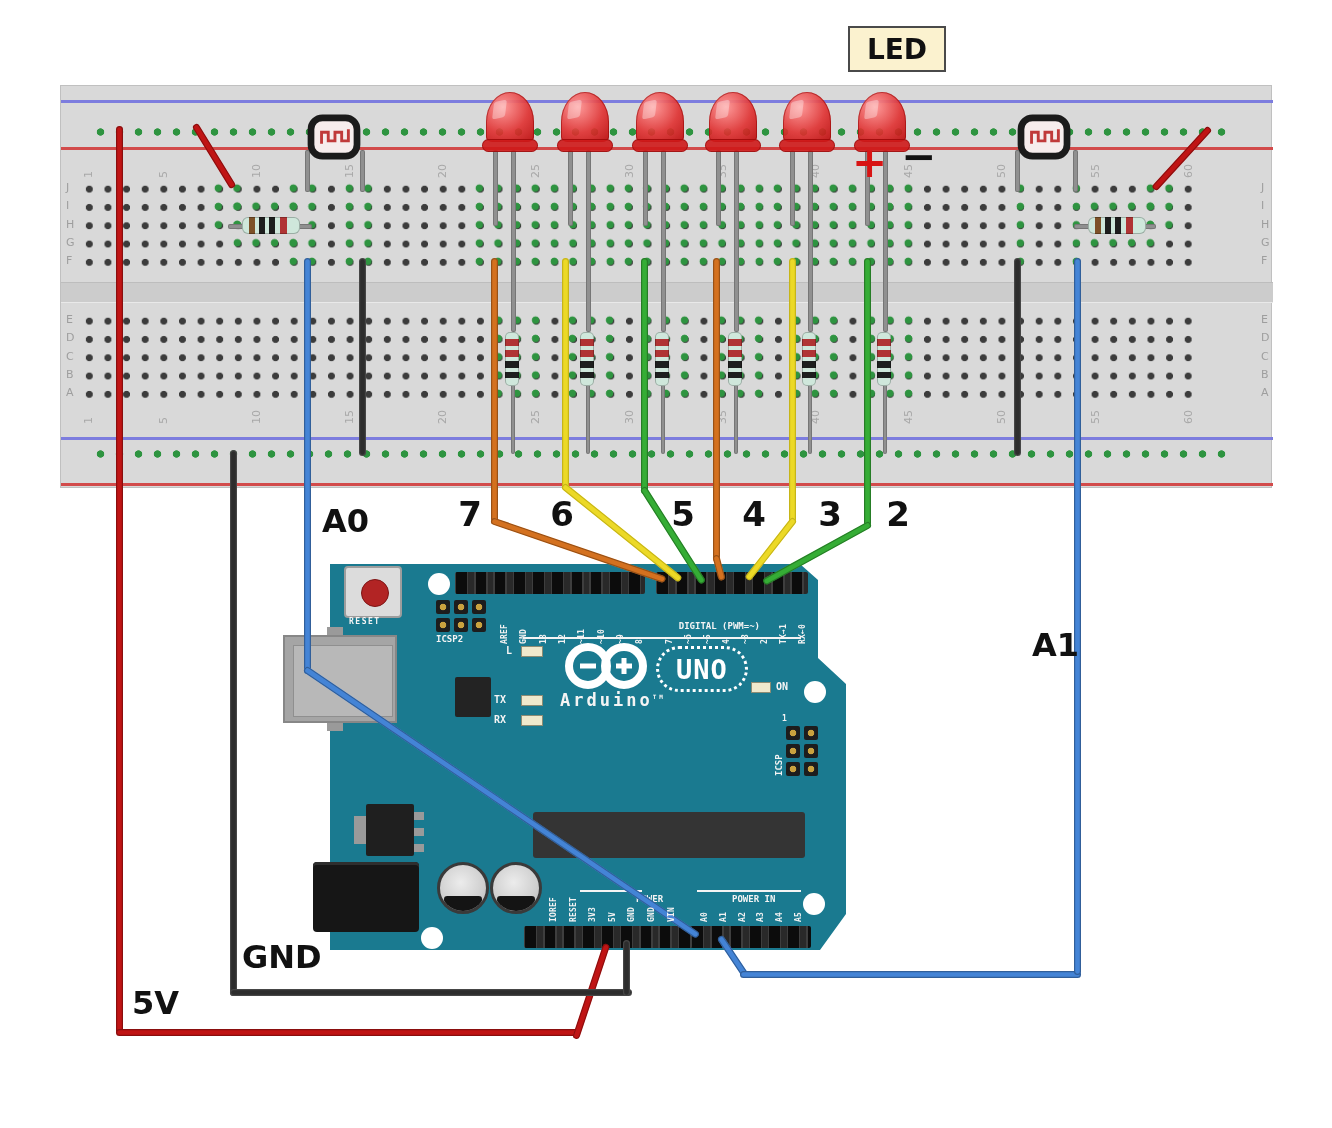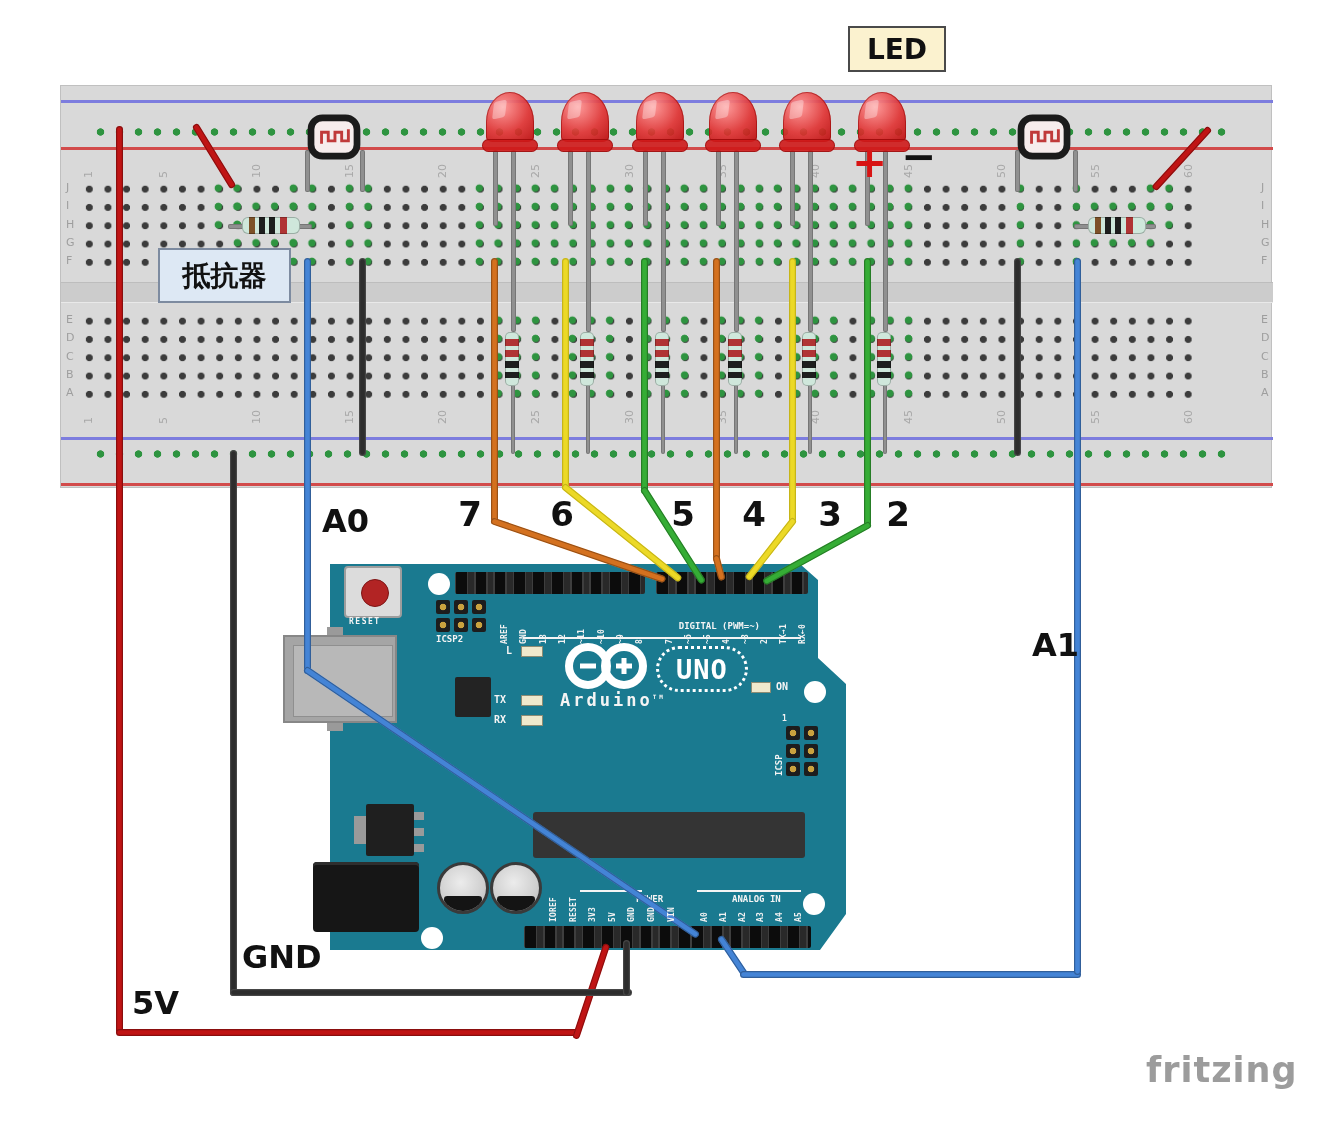--- a/index.html
+++ b/index.html
@@ -259,21 +259,21 @@
     <div class="cap" style="left:160px;top:298px"></div>
 
     <div class="hole" style="left:98px;top:9px"></div>
     <div class="hole" style="left:474px;top:117px"></div>
     <div class="hole" style="left:91px;top:363px"></div>
     <div class="hole" style="left:473px;top:329px"></div>
 
     <div class="sline" style="left:250px;top:326px;width:62px"></div>
     <div class="sline" style="left:367px;top:326px;width:104px"></div>
     <div class="silk" style="left:306px;top:330px;font-size:9px">POWER</div>
-    <div class="silk" style="left:402px;top:330px;font-size:9px">ANALOG IN</div>
+    <div class="silk" style="left:402px;top:330px;font-size:9px">POWER IN</div>
   </div>
 
   <div class="abs" style="left:0;top:0;z-index:7">
       <span class="rot pinlab" style="left: 500px; top: 644px;">AREF</span>
       <span class="rot pinlab" style="left: 519.3px; top: 644px;">GND</span>
       <span class="rot pinlab" style="left: 538.6px; top: 644px;">13</span>
       <span class="rot pinlab" style="left: 557.9px; top: 644px;">12</span>
       <span class="rot pinlab" style="left: 577.2px; top: 644px;">~11</span>
       <span class="rot pinlab" style="left: 596.5px; top: 644px;">~10</span>
       <span class="rot pinlab" style="left: 615.8px; top: 644px;">~9</span>
@@ -398,33 +398,29 @@
   <div class="w orange" style="left:713px;top:258px;width:7px;height:304px"></div>
   <div class="w orange wd" style="left:713px;top:555px;width:26px;transform:rotate(75.1deg)"></div>
   <div class="w yellow" style="left:789px;top:258px;width:7px;height:266px"></div>
   <div class="w yellow wd" style="left:789px;top:518px;width:77px;transform:rotate(128.1deg)"></div>
   <div class="w green" style="left:864px;top:258px;width:7px;height:270px"></div>
   <div class="w green wd" style="left:864px;top:522px;width:122px;transform:rotate(151.2deg)"></div>
 
   <div class="tag cream" style="left:848px;top:26px;width:98px;height:46px">
       <span>LED</span>
     </div>
-  <div class="tag bluebox" style="left:158px;top:248px;width:133px;height:55px">
-      <span>抵抗器</span>
-    </div>
 
   <div class="bigtxt" style="left:852px;top:138px;color:#d81414;font-size:42px;z-index:8">+</div>
   <div class="bigtxt" style="left:901px;top:132px;color:#111;font-size:42px;z-index:8">−</div>
 
   <div class="numlab" style="left:450px">7</div>
   <div class="numlab" style="left:542px">6</div>
   <div class="numlab" style="left:663px">5</div>
   <div class="numlab" style="left:734px">4</div>
   <div class="numlab" style="left:810px">3</div>
   <div class="numlab" style="left:878px">2</div>
 
   <div class="bigtxt" style="left:322px;top:502px">A0</div>
   <div class="bigtxt" style="left:1032px;top:626px">A1</div>
   <div class="bigtxt" style="left:242px;top:938px">GND</div>
   <div class="bigtxt" style="left:132px;top:984px">5V</div>
 
-  <div class="watermark" style="left:1146px;top:1050px">fritzing</div>
 </div>
 
 </body></html>

